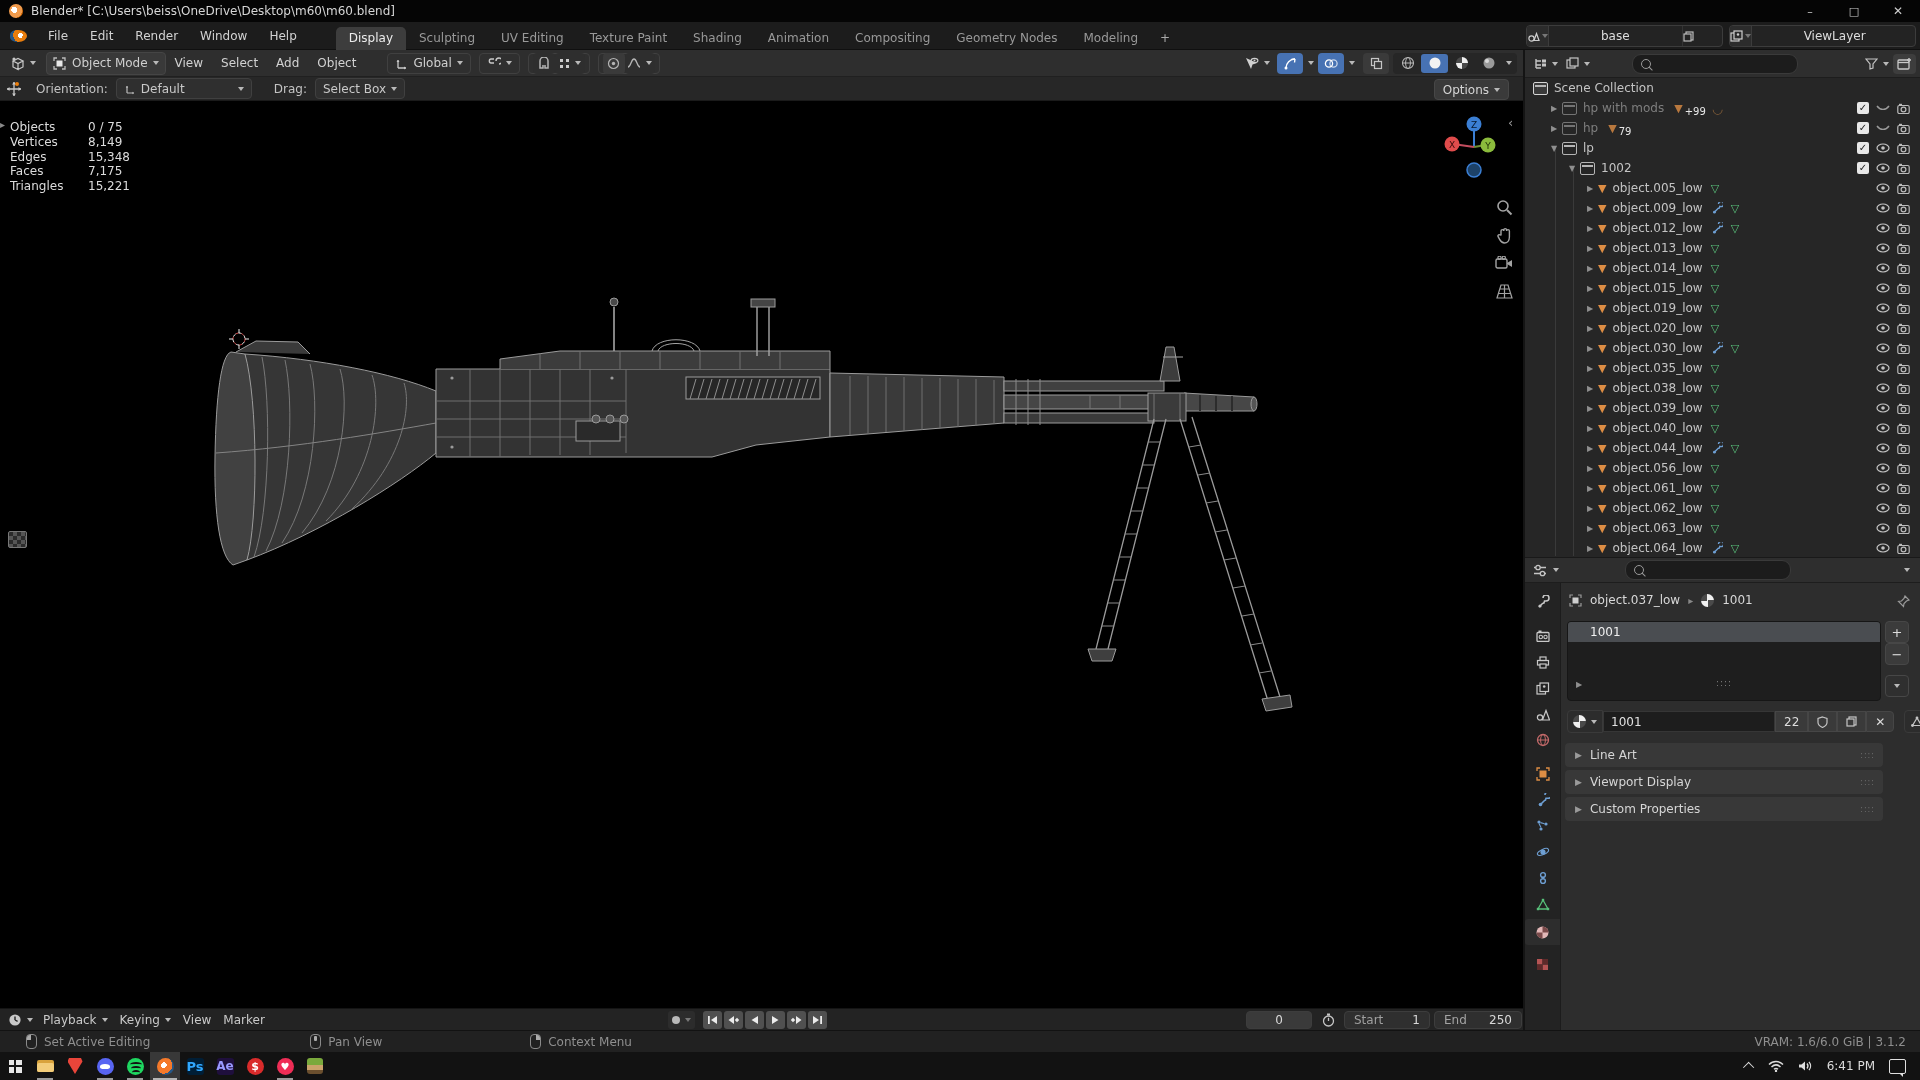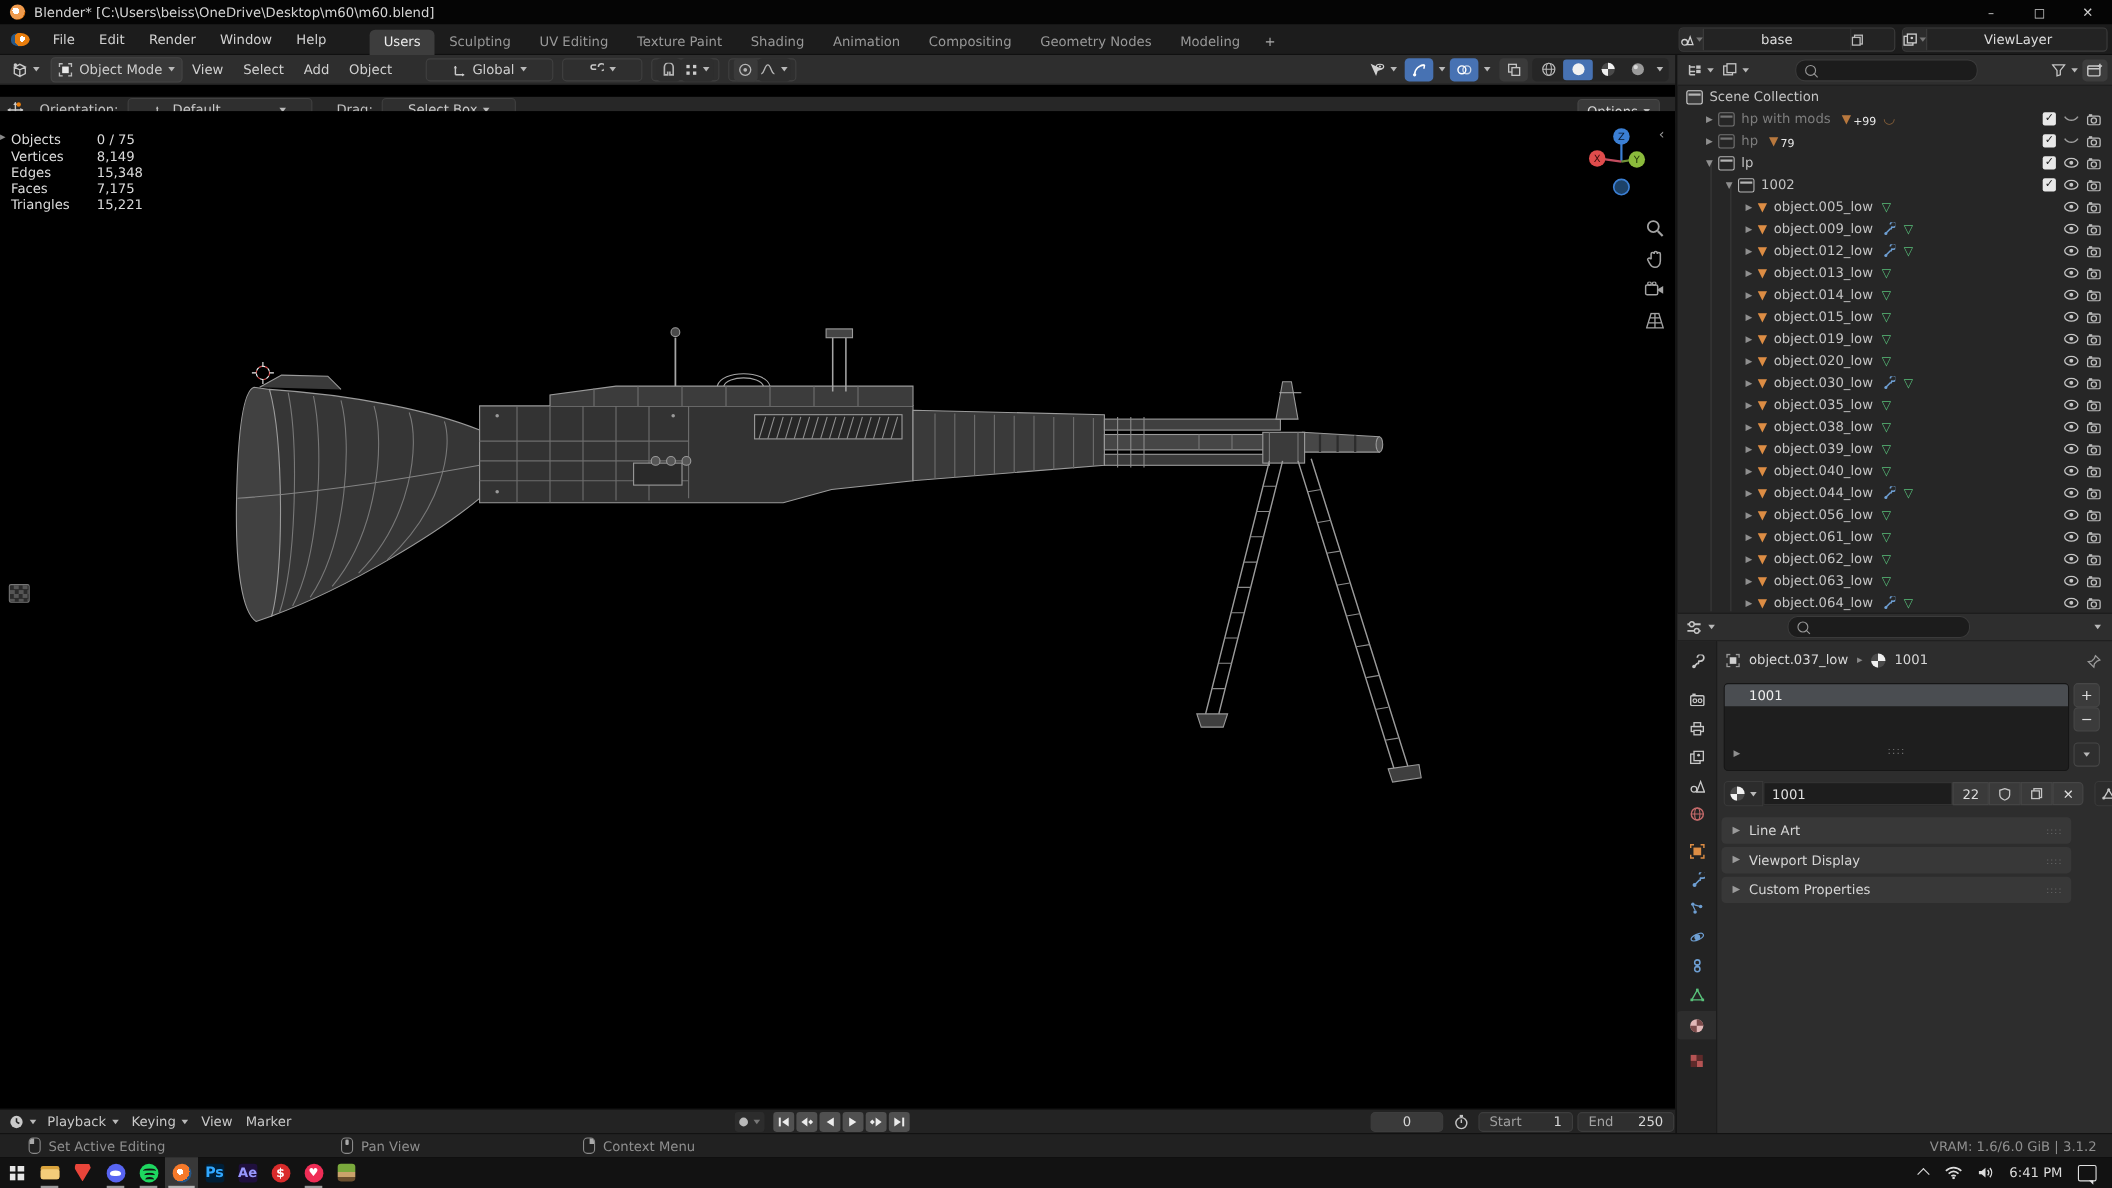--- a/index.html
+++ b/index.html
@@ -30,22 +30,22 @@
   
   #vp-header{left:0;top:50px;width:1523px;height:27px;background:#2e2e2e;display:flex;align-items:center;border-bottom:1px solid #202020;box-sizing:border-box;}
   .hdr-btn{display:flex;align-items:center;height:21px;padding:0 6px;border-radius:4px;}
   .mode-btn{background:#393939;border:1px solid #454545;margin-left:4px;}
   .tool-toggle{width:26px;height:21px;border-radius:4px;display:flex;align-items:center;justify-content:center;background:#2e2e2e;}
   .tool-toggle.on{background:#4772b3;}
   .shade-grp{display:flex;align-items:center;background:#262626;border-radius:4px;padding:1px;}
   .shade-btn{width:27px;height:19px;display:flex;align-items:center;justify-content:center;border-radius:3px;}
   .shade-btn.on{background:#4772b3;}
   
-  #tool-row{left:0;top:88px;width:1523px;height:24px;background:#272727;display:flex;align-items:center;border-bottom:1px solid #1a1a1a;box-sizing:border-box;color:#c9c9c9;}
-  .ts-field{display:flex;align-items:center;height:19px;background:#2f2f2f;border:1px solid #404040;border-radius:4px;padding:0 23px;margin-left:8px;}
+  #tool-row{left:0;top:77px;width:1523px;height:24px;background:#272727;display:flex;align-items:center;border-bottom:1px solid #1a1a1a;box-sizing:border-box;color:#c9c9c9;}
+  .ts-field{display:flex;align-items:center;height:19px;background:#2f2f2f;border:1px solid #404040;border-radius:4px;padding:0 7px;margin-left:8px;}
   #options-btn{position:absolute;right:14px;top:2px;height:19px;display:flex;align-items:center;background:#3a3a3a;border:1px solid #474747;border-radius:4px;padding:0 8px;color:#d5d5d5;}
   
   #viewport{left:0;top:101px;width:1523px;height:905px;background:#000;overflow:hidden;}
   #stats{left:10px;top:19px;color:#dcdcdc;line-height:14.8px;font-size:12px;}
   #stats .srow{display:flex;}
   #stats .sl{width:64px;}
   #stats .sv{margin-left:14px;}
   .navball{left:1444px;top:14px;width:62px;height:66px;}
   .nav-ic{left:1492px;width:24px;height:24px;display:flex;align-items:center;justify-content:center;opacity:.85;}
   #npanel-arrow{left:1508px;top:14px;color:#9a9a9a;font-size:13px;}
@@ -130,21 +130,21 @@
 </div>
 
 <div id="topbar" class="abs">
   <div class="blogo"></div>
   <div class="menu-item">File</div>
   <div class="menu-item">Edit</div>
   <div class="menu-item">Render</div>
   <div class="menu-item">Window</div>
   <div class="menu-item">Help</div>
   <div class="ws-tabs">
-    <div class="ws-tab active">Users</div>
+    <div class="ws-tab active">Display</div>
     <div class="ws-tab">Sculpting</div>
     <div class="ws-tab">UV Editing</div>
     <div class="ws-tab">Texture Paint</div>
     <div class="ws-tab">Shading</div>
     <div class="ws-tab">Animation</div>
     <div class="ws-tab">Compositing</div>
     <div class="ws-tab">Geometry Nodes</div>
     <div class="ws-tab">Modeling</div>
     <div class="ws-tab plus">+</div>
   </div>

